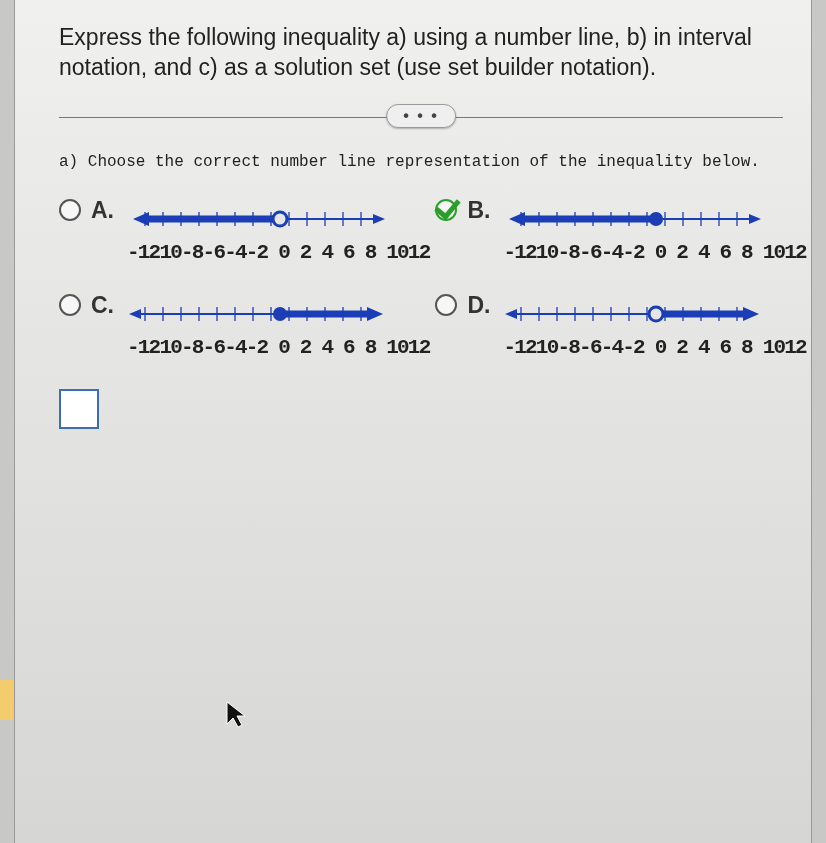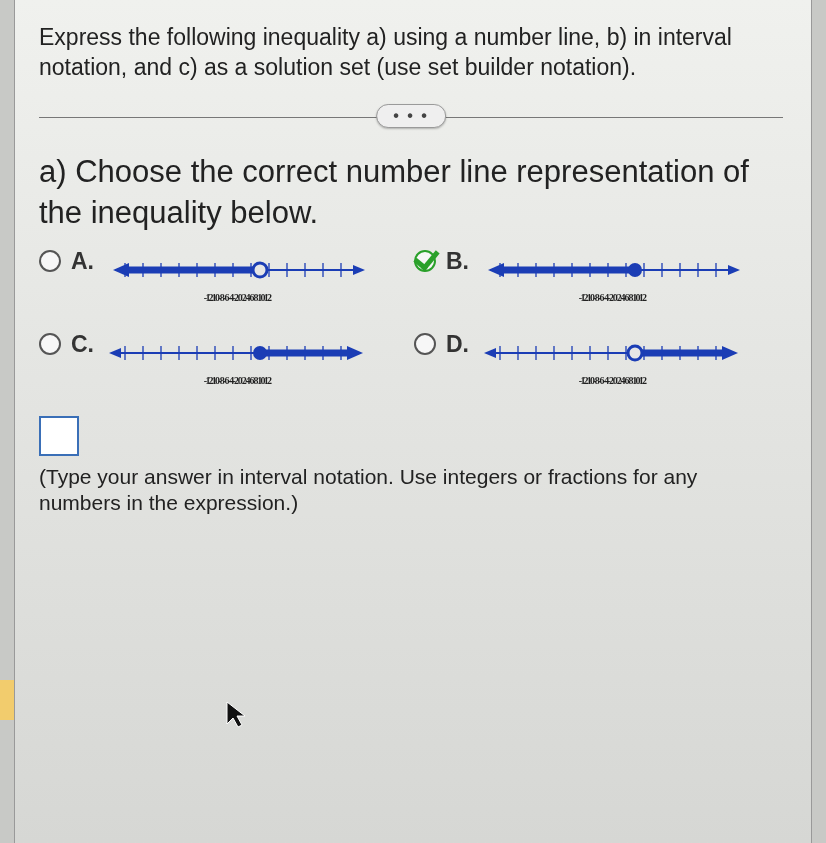--- a/index.html
+++ b/index.html
@@ -10,55 +10,55 @@
     height: 843px;
     overflow: hidden;
     position: relative;
   }
   .page {
     background: linear-gradient(180deg, #f0f1ee 0%, #e4e5e2 45%, #d6d7d4 100%);
     margin: 0 14px;
     height: 100%;
     border-left: 1px solid #999;
     border-right: 1px solid #999;
-    padding: 22px 28px 0 24px;
+    padding: 22px 28px 0 44px;
     position: relative;
     color: #222;
   }
   .prompt { font-size: 23px; line-height: 1.32; margin-bottom: 18px; }
   .inequality { font-size: 23px; margin: 12px 0 0 36px; }
   .divider-wrap { position: relative; margin-top: 34px; margin-bottom: 34px; }
   .divider-line { border: none; border-top: 1px solid #777; }
   .dots-badge {
     position: absolute; left: 50%; top: -13px; transform: translateX(-50%);
     background: #efefef; border: 1px solid #9a9a9a; border-radius: 14px;
     padding: 2px 16px; font-size: 16px; letter-spacing: 2px; font-weight: bold;
     color: #444; box-shadow: 0 1px 2px rgba(0,0,0,0.25);
   }
-  .part-a-prompt { font-size: 31px; line-height: 1.32; margin-bottom: 14px; }
+  .part-a-prompt { font-size: 16px; line-height: 1.32; margin-bottom: 24px; font-family: Liberation Mono, monospace; }
   .choices { display: grid; grid-template-columns: 1fr 1fr; row-gap: 28px; column-gap: 6px; }
   .choice { display: flex; align-items: flex-start; gap: 10px; }
   .radio {
     width: 22px; height: 22px; border: 2px solid #555; border-radius: 50%;
     background: #f7f7f7; flex-shrink: 0; margin-top: 2px;
   }
   .radio.correct {
     border-color: #2aa02a; position: relative;
   }
   .radio.correct::after {
     content: ""; position: absolute; left: 3px; top: -6px; width: 10px; height: 18px;
     border-right: 5px solid #2aa02a; border-bottom: 5px solid #2aa02a;
     transform: rotate(40deg);
   }
   .choice-label { font-size: 23px; font-weight: bold; color: #333; width: 26px; flex-shrink: 0; }
   .nline-wrap { margin-top: 6px; }
   .nline { }
   .nlabel {
-    font-family: Liberation Serif, serif;
-    font-size: 10px; letter-spacing: -1.8px;
+    font-family: Liberation Mono, monospace;
+    font-size: 21px; letter-spacing: -1.8px;
     text-align: center; white-space: nowrap; margin-top: 2px;
     font-weight: 600; color: #222;
   }
   .part-b { margin-top: 30px; }
   .part-b-prompt { font-size: 23px; }
   .answer-box {
     width: 40px; height: 40px; border: 2px solid #3a6fb7; background: #fff;
     margin: 14px 0 8px 0;
   }
   .hint { font-size: 21px; line-height: 1.28; }
@@ -211,20 +211,19 @@
           <polygon points="2,16 14,11 14,21" fill="#1b3db5"></polygon>
         </svg>
         <div class="nlabel">-1210-8-6-4-2 0 2 4 6 8 1012</div>
       </div>
     </div>
 
   </div>
 
   <div class="part-b">
     <div class="answer-box"></div>
-    <p class="hint">(Type your answer in interval notation. Use integers or fractions for any numbers in the expression.)</p>
   </div>
 
   <svg class="cursor" width="22" height="28">
     <polygon points="2,2 2,24 8,18 13,27 17,25 12,16 20,16" fill="#111" stroke="#fff" stroke-width="1"></polygon>
   </svg>
 
 </div>
 
 </body></html>

